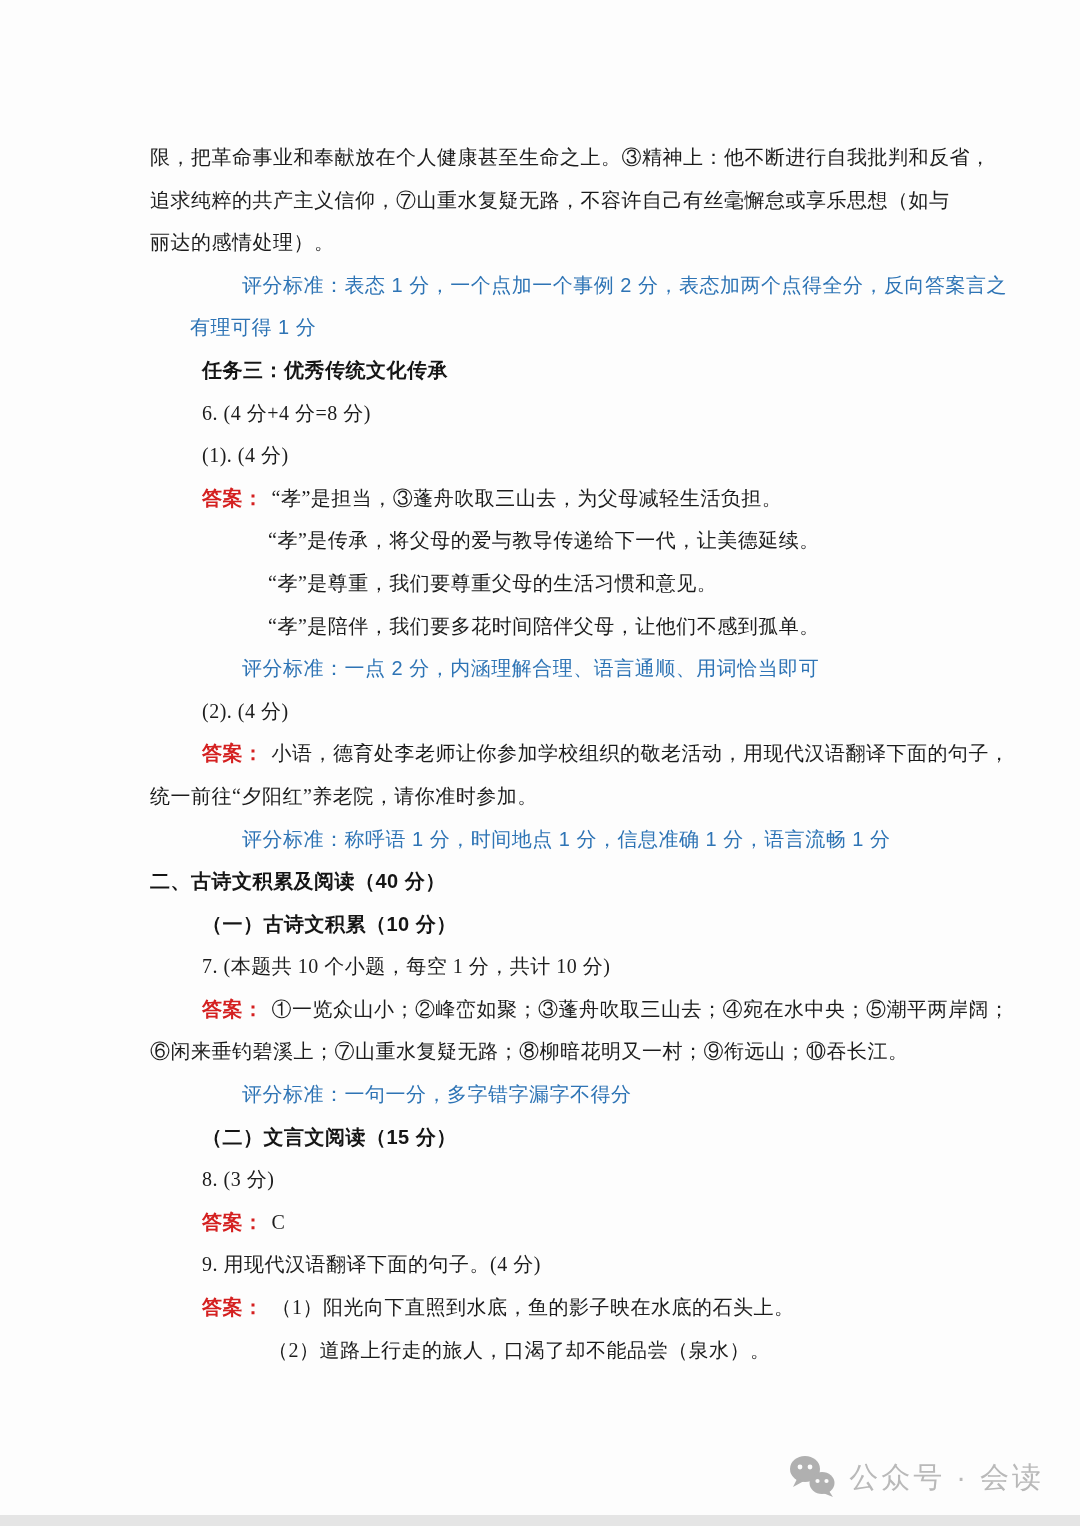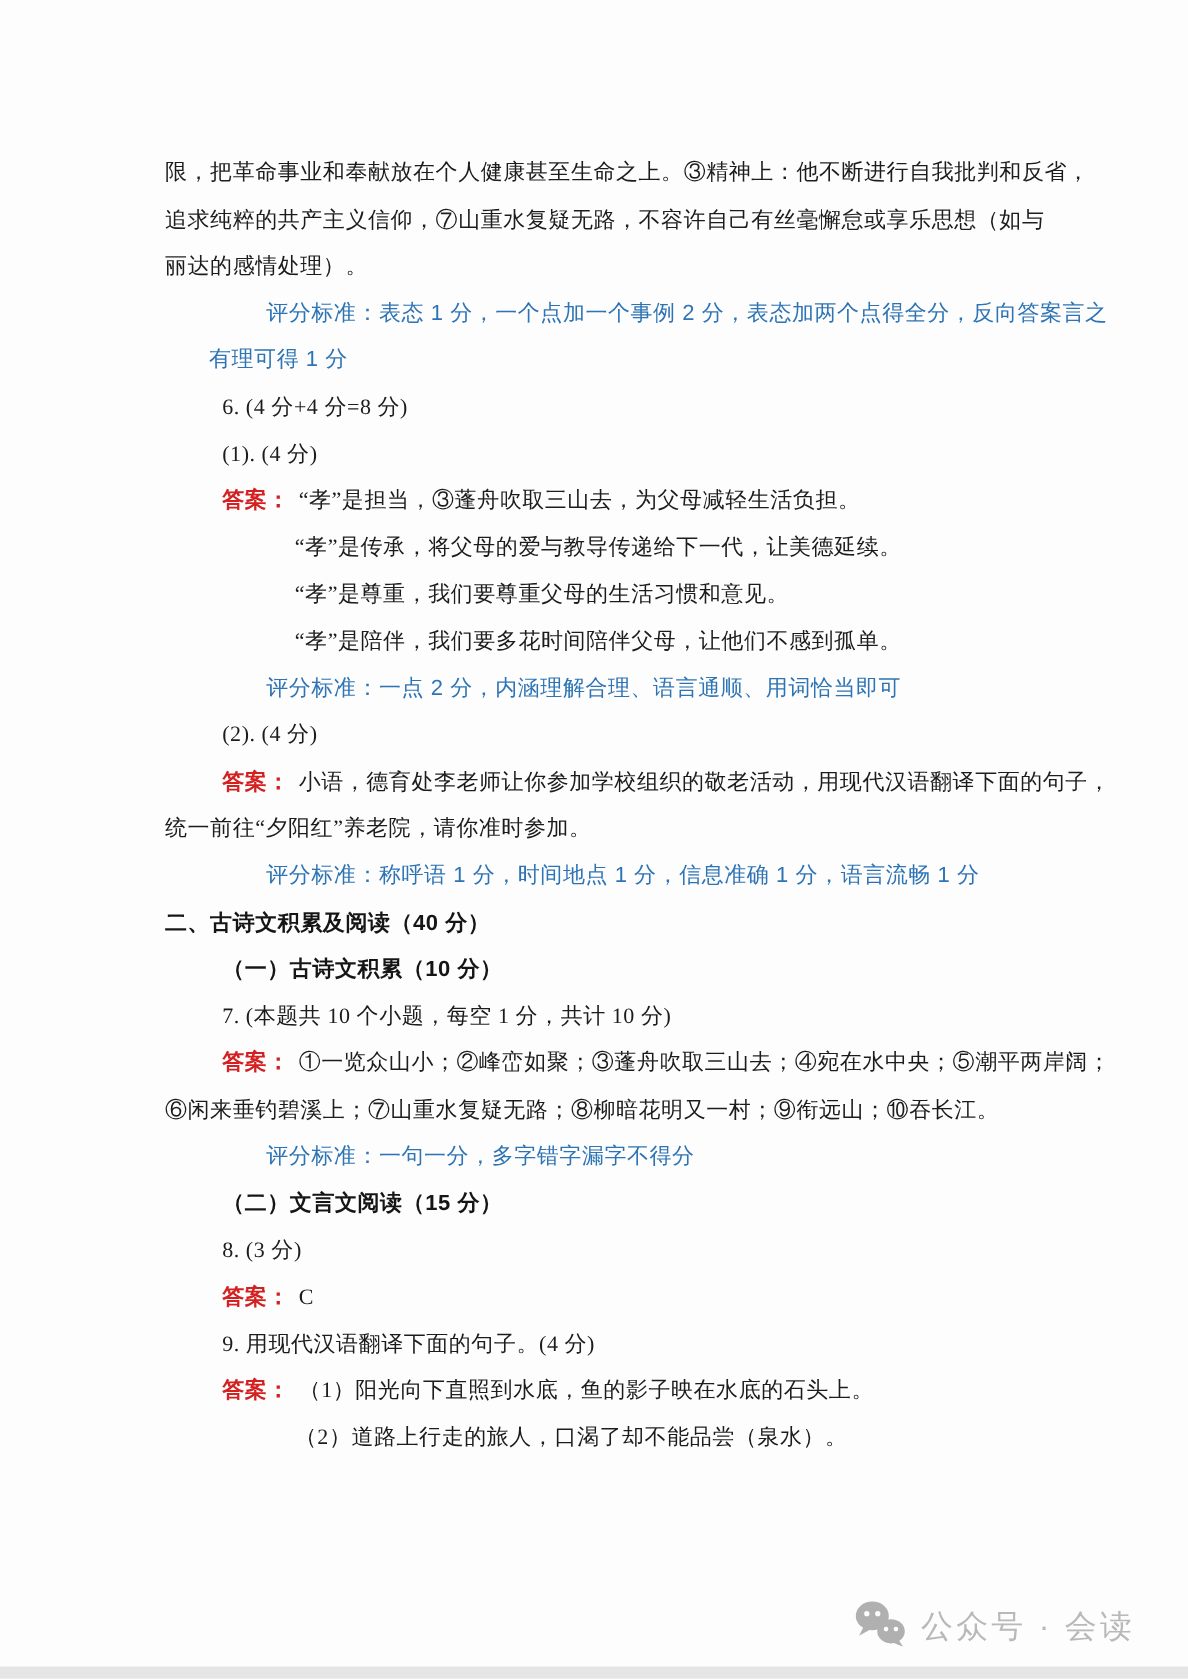--- a/index.html
+++ b/index.html
@@ -39,21 +39,21 @@
     color: #151515;
   }
   .ans-label {
     color: #d42020;
     font-weight: 700;
   }
   .ans-text { margin-left: 8px; }
   .footer {
     position: absolute;
     top: 1455px;
-    right: 48px;
+    right: 36px;
     display: flex;
     align-items: center;
     gap: 14px;
   }
   .footer-text {
     font-family: "Liberation Sans", "DejaVu Sans", sans-serif;
     font-size: 29px;
     color: #b9b9b9;
     letter-spacing: 3px;
   }
@@ -68,20 +68,21 @@
 </style>
 </head>
 <body>
 
 <div class="doc">
   <div class="line">限，把革命事业和奉献放在个人健康甚至生命之上。③精神上：他不断进行自我批判和反省，</div>
   <div class="line">追求纯粹的共产主义信仰，⑦山重水复疑无路，不容许自己有丝毫懈怠或享乐思想（如与</div>
   <div class="line">丽达的感情处理）。</div>
   <div class="line ind1 blue">评分标准：表态 1 分，一个点加一个事例 2 分，表态加两个点得全分，反向答案言之</div>
   <div class="line blue">有理可得 1 分</div>
+  <div class="line ind1 heading">任务三：优秀传统文化传承</div>
   <div class="line ind1">6. (4 分+4 分=8 分)</div>
   <div class="line ind1">(1). (4 分)</div>
   <div class="line ind1">
     <span class="ans-label">答案：</span><span class="ans-text">“孝”是担当，③蓬舟吹取三山去，为父母减轻生活负担。</span>
   </div>
   <div class="line ind2">“孝”是传承，将父母的爱与教导传递给下一代，让美德延续。</div>
   <div class="line ind2">“孝”是尊重，我们要尊重父母的生活习惯和意见。</div>
   <div class="line ind2">“孝”是陪伴，我们要多花时间陪伴父母，让他们不感到孤单。</div>
   <div class="line ind1 blue">评分标准：一点 2 分，内涵理解合理、语言通顺、用词恰当即可</div>
   <div class="line ind1">(2). (4 分)</div>

